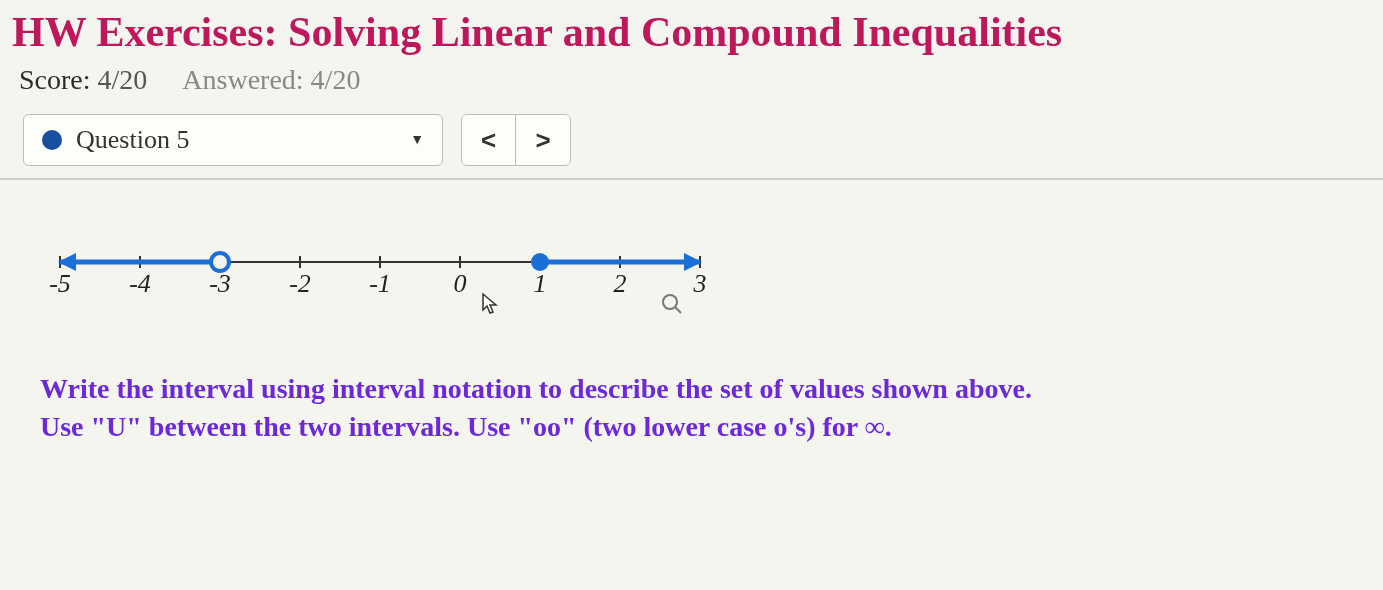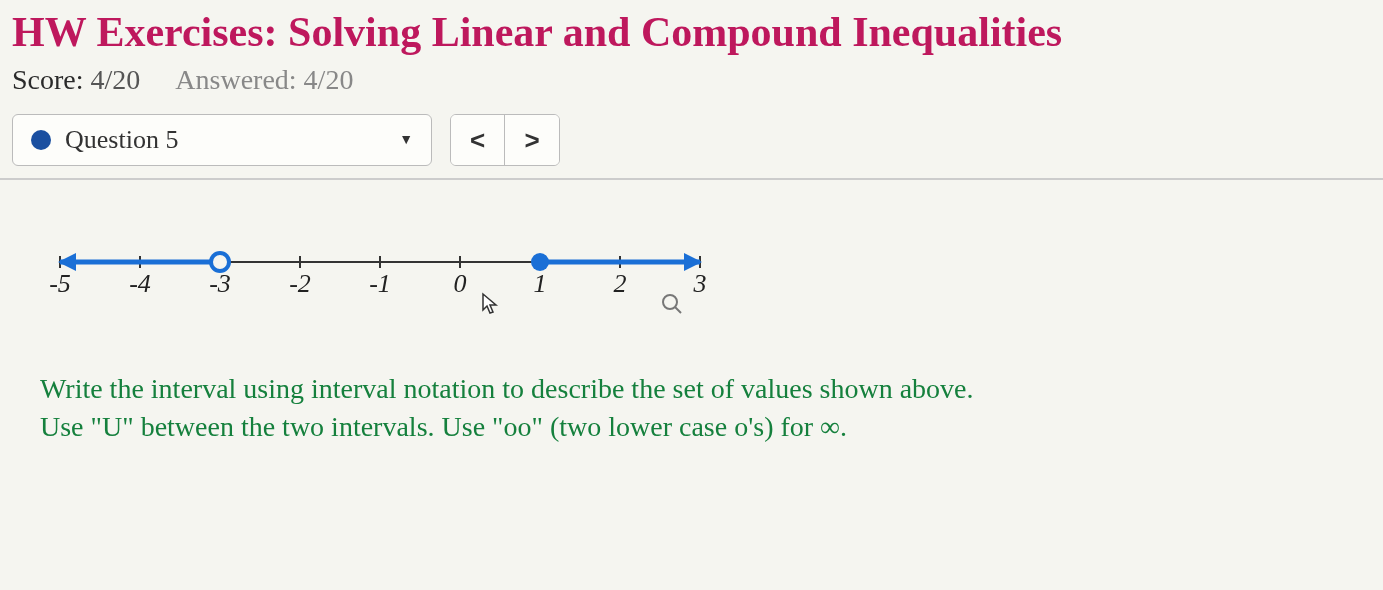--- a/index.html
+++ b/index.html
@@ -18,32 +18,33 @@
     .title {
       font-size: 42px;
       font-weight: bold;
       padding: 8px 12px 4px 12px;
       color: #be185d;
     }
     .score-row {
       padding: 4px 12px 18px 12px;
       font-size: 28px;
       color: #555;
+      margin-left: 7px;
     }
     .score-row .score-label {
       color: #2a2a2a;
     }
     .answered {
       margin-left: 28px;
       color: #888;
     }
     .toolbar {
       display: flex;
       align-items: center;
-      padding: 0 12px;
+      padding: 0 23px;
       gap: 18px;
       border-bottom: 2px solid #ccc;
       padding-bottom: 12px;
     }
     .question-selector {
       display: flex;
       align-items: center;
       border: 1px solid #bbb;
       border-radius: 6px;
       background: #fdfdfa;
@@ -117,22 +118,23 @@
     .cursor-arrow {
       position: absolute;
       left: 440px;
       top: 52px;
       font-size: 22px;
       color: #333;
     }
     .instructions {
       font-size: 28px;
       line-height: 1.35;
-      color: #15803d;
+      color: #6d28d9;
       max-width: 1340px;
+      font-weight: bold;
     }
   </style>
 </head>
 <body>
 
 <div class="title">HW Exercises: Solving Linear and Compound Inequalities</div>
 
 <div class="score-row">
   <span class="score-label">Score:</span>
   <span>4/20</span>

